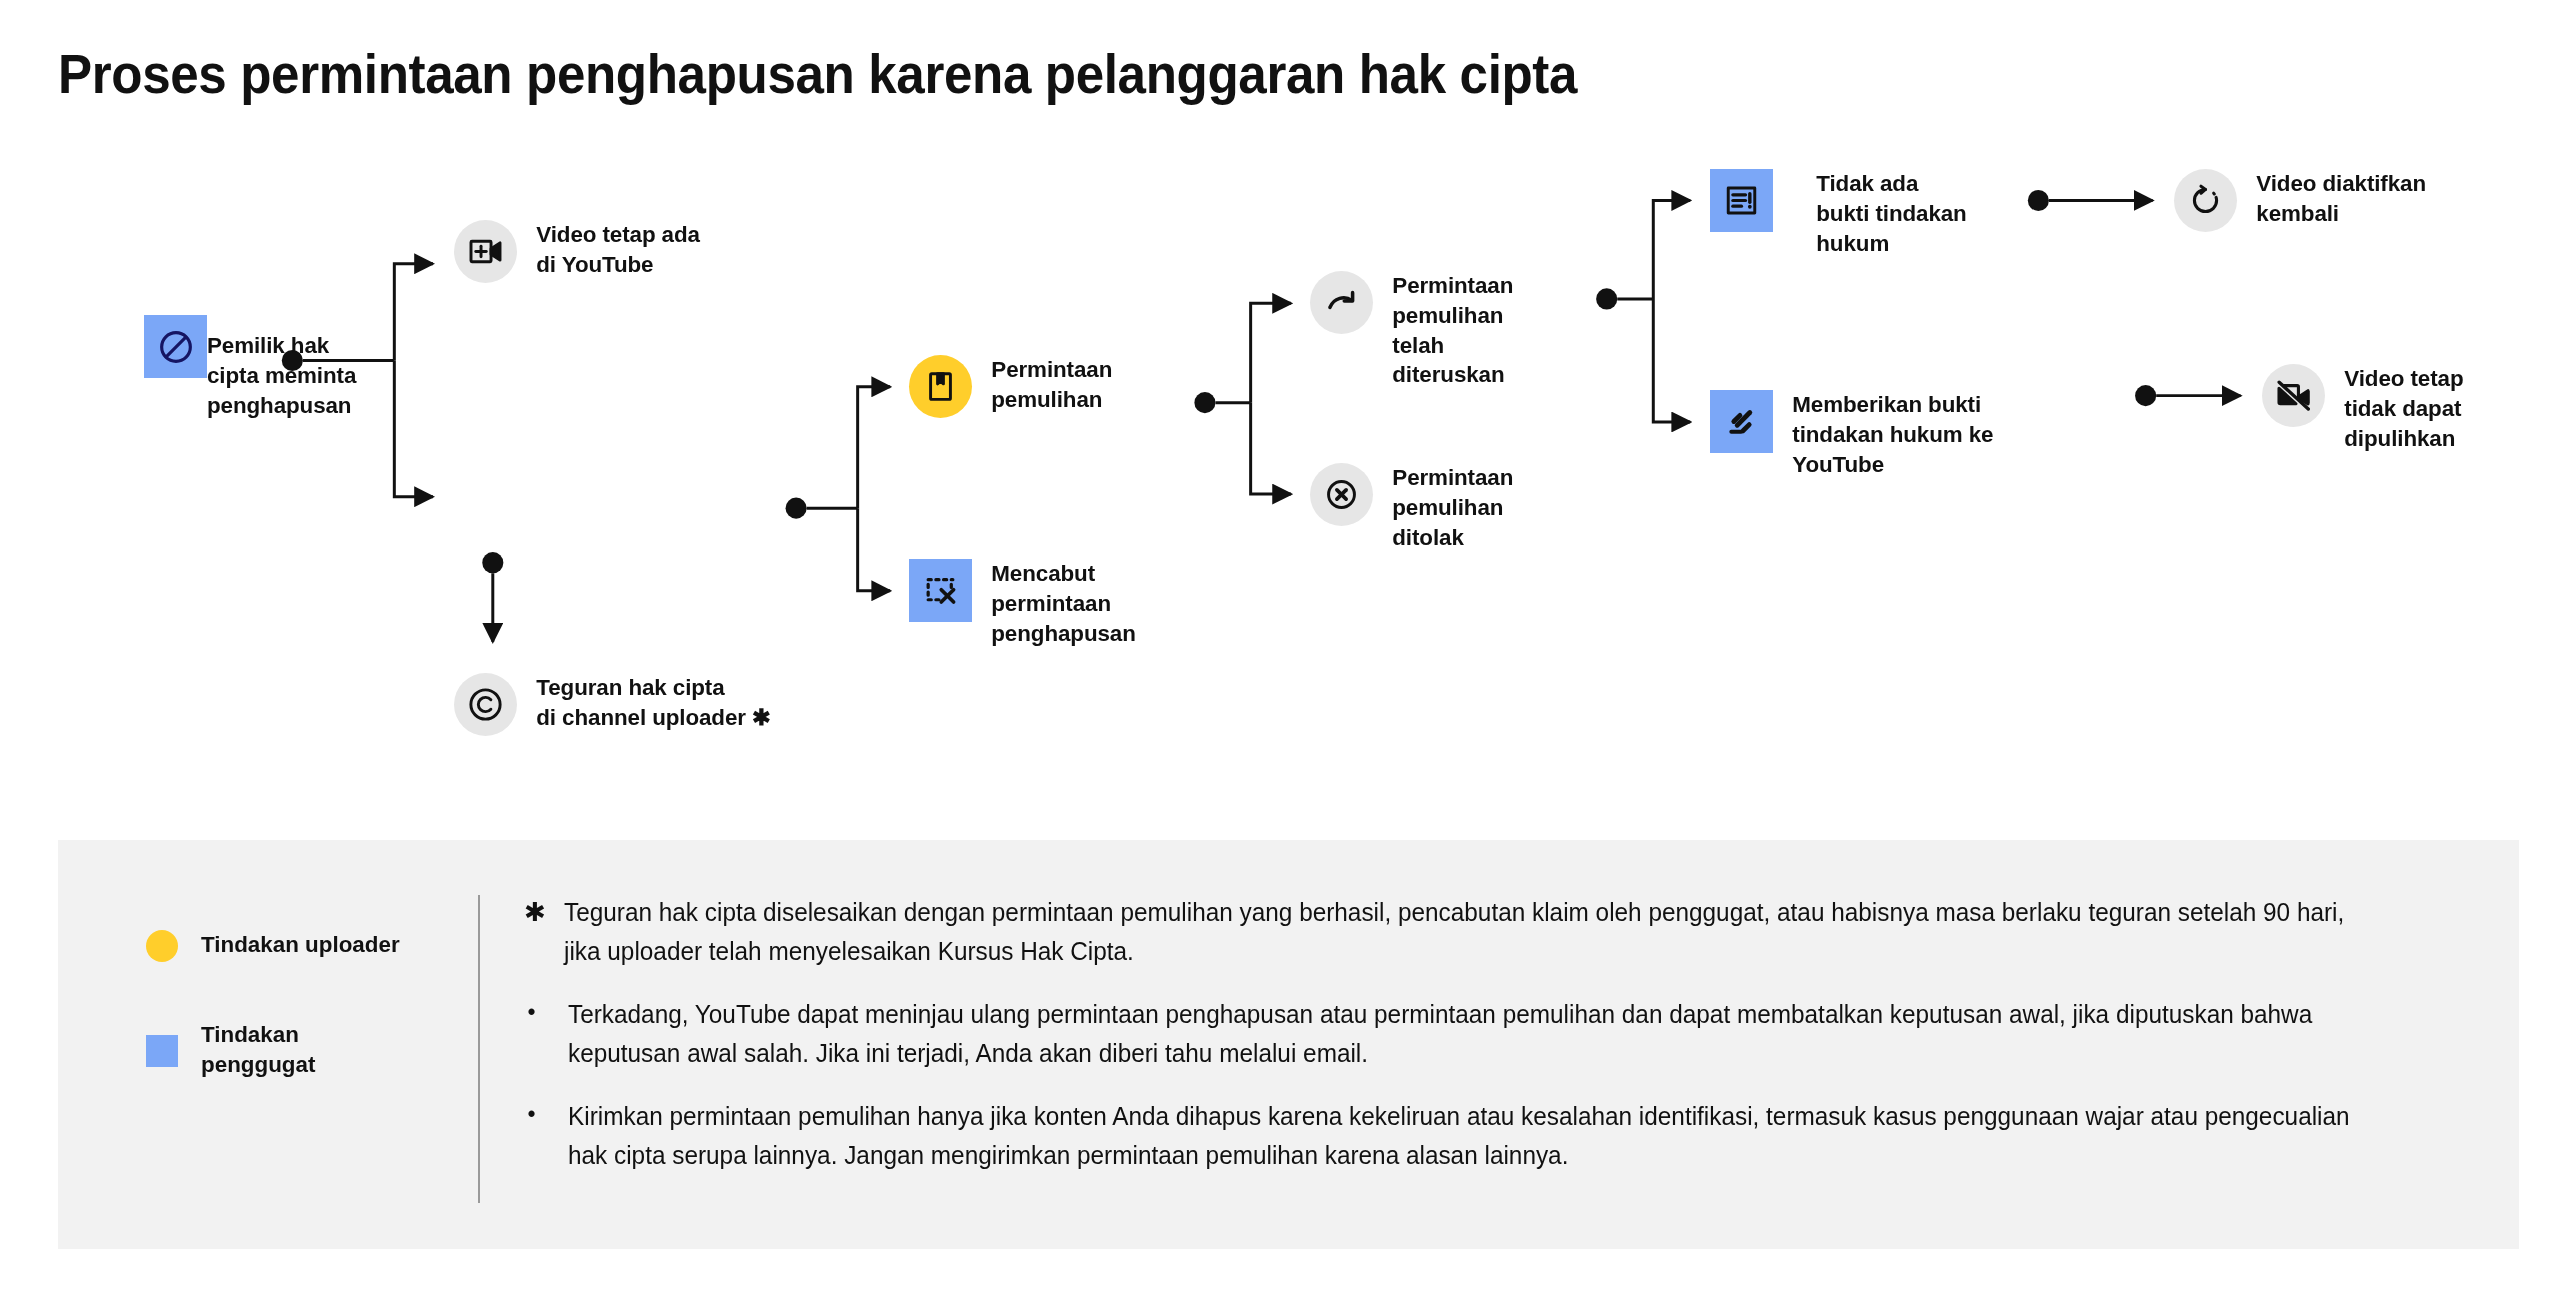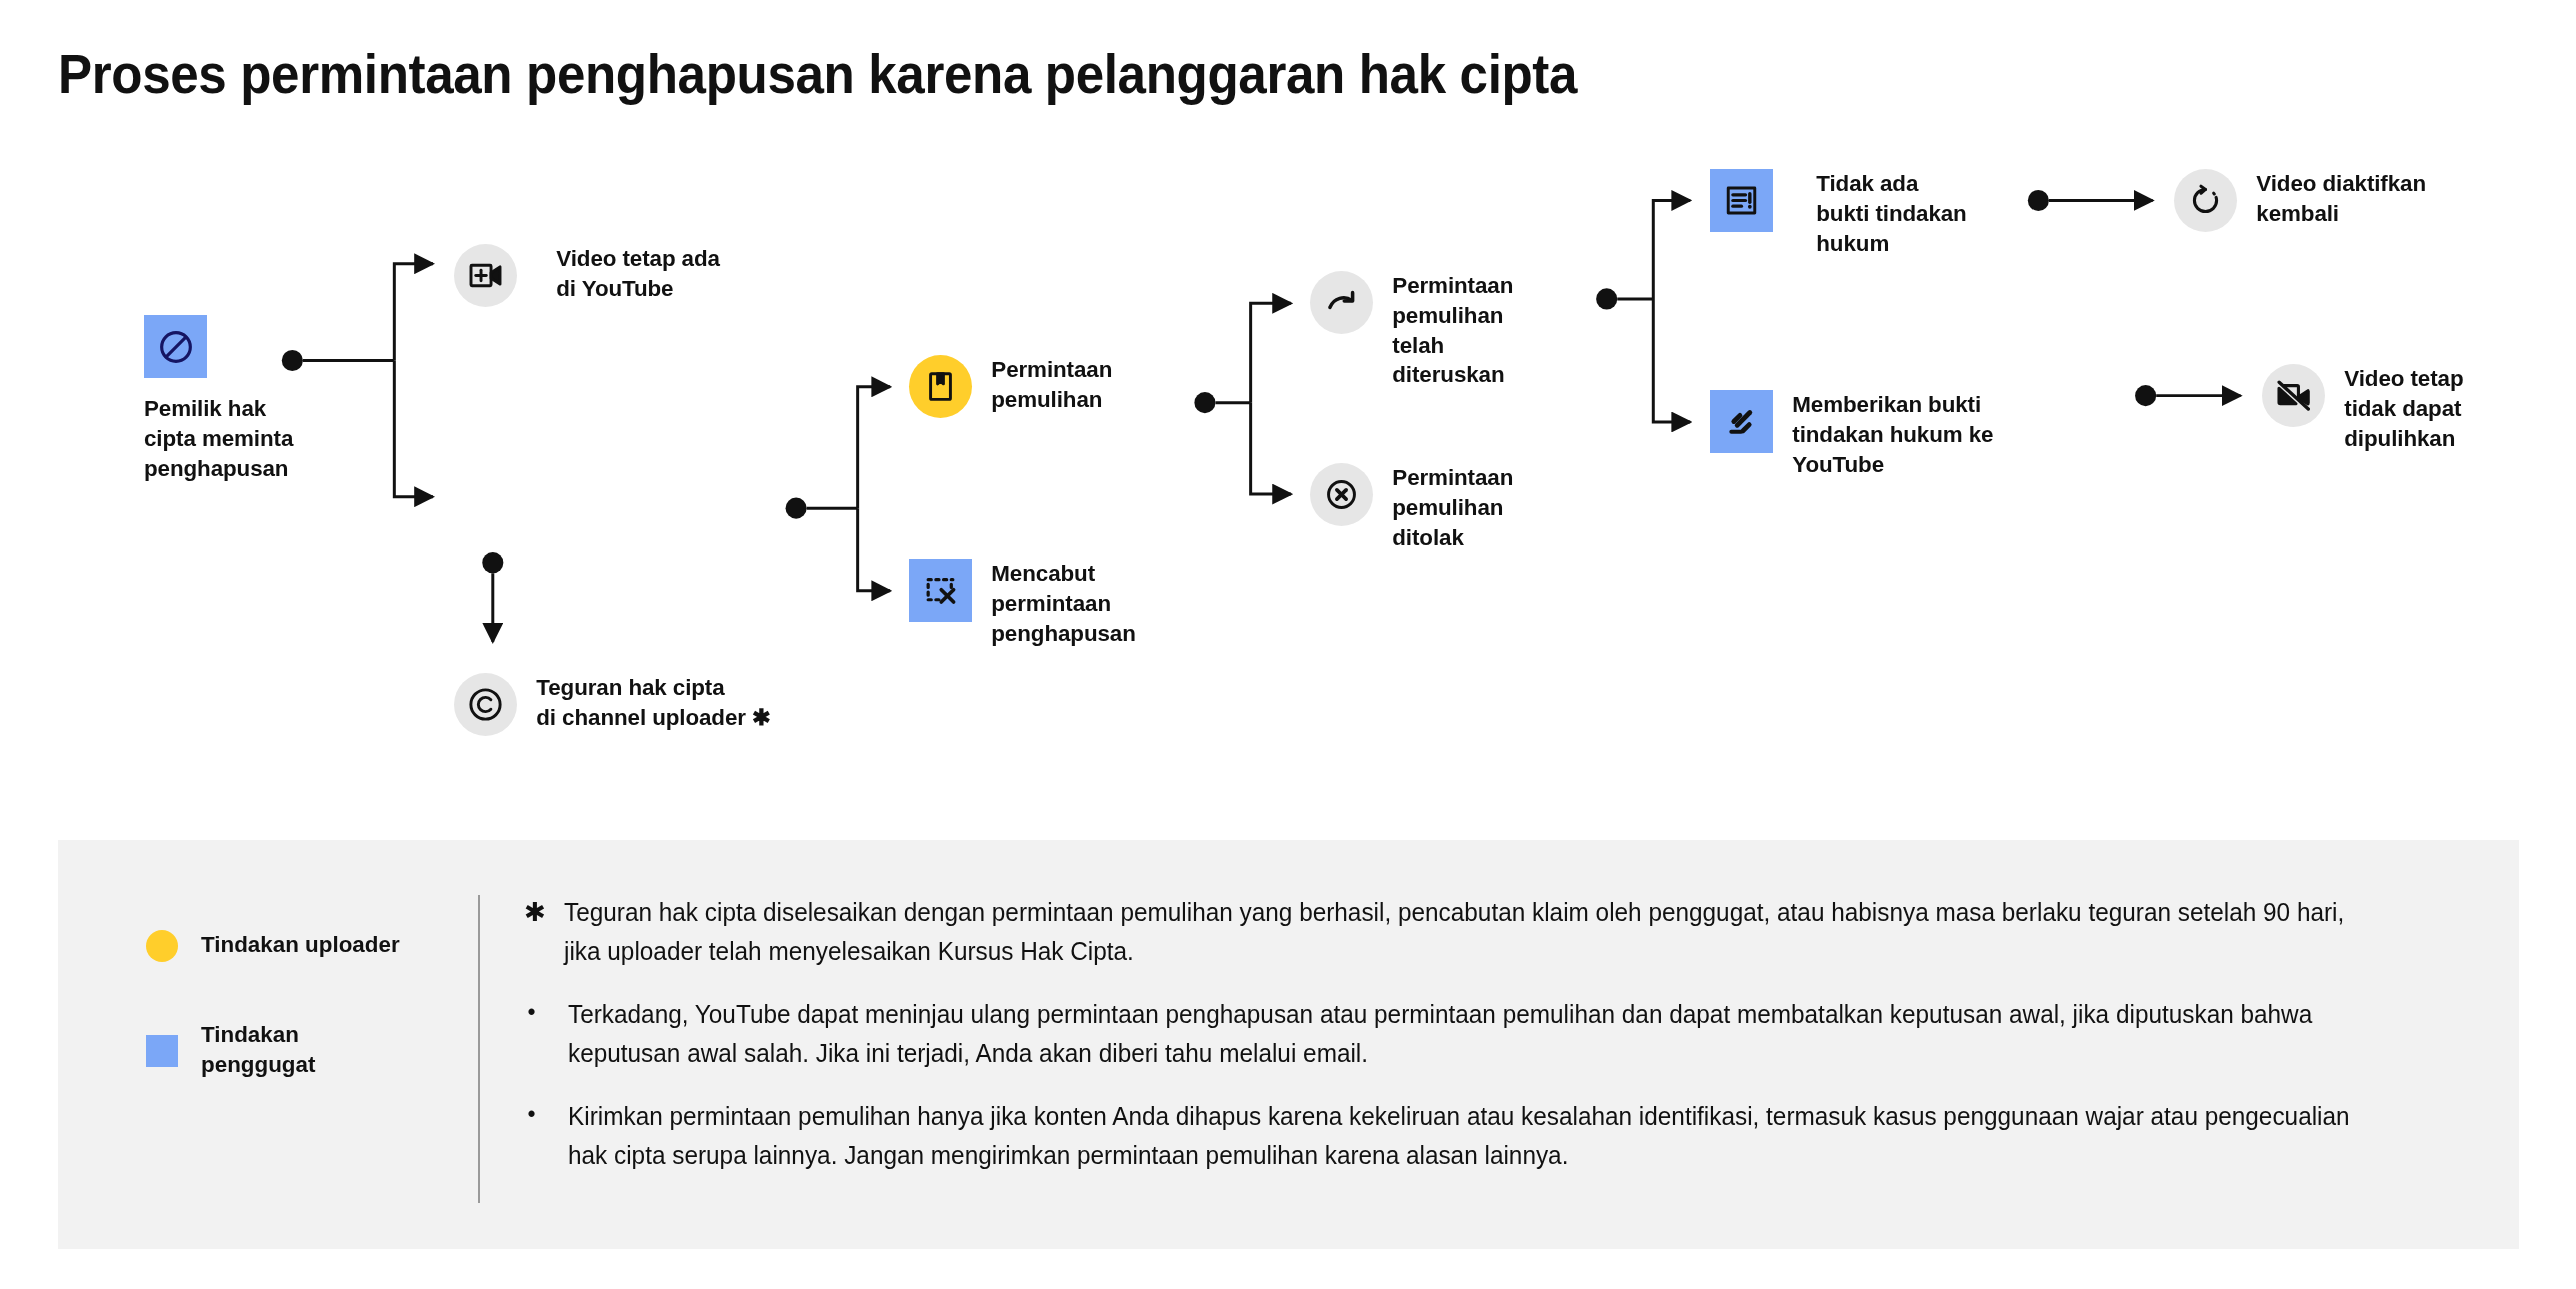--- a/index.html
+++ b/index.html
@@ -54,21 +54,21 @@
 
   .node .lbl{
     margin-left:19.3px;
     font-family:"Liberation Sans",sans-serif;
     font-weight:bold;
     font-size:22.4px;
     line-height:1.33;
     color:#111111;
     letter-spacing:-0.1px;
   }
-  .node.stacked{ flex-direction:column; align-items:flex-start; }
+  .node.stacked{ align-items:flex-start; }
   .node.stacked .lbl{ margin-left:0; margin-top:16px; }
 
   
   #footer{
     position:absolute;
     left:58px; top:840px;
     width:2461px; height:409px;
     background:#F2F2F2;
   }
   #legend{
@@ -178,21 +178,21 @@
   <div class="node stacked" style="left:144px; top:315px;">
     <div class="chip sq-blue">
       <svg width="40" height="40" viewBox="0 0 24 24" fill="none" stroke="#151563" stroke-width="1.9" stroke-linecap="round">
         <circle cx="12" cy="12" r="8.6"></circle>
         <line x1="6.1" y1="17.9" x2="17.9" y2="6.1"></line>
       </svg>
     </div>
     <div class="lbl">Pemilik hak<br>cipta meminta<br>penghapusan</div>
   </div>
 
-  <div class="node" style="left:454px; top:244px;gap:20px;">
+  <div class="node" style="left:454px; top:220px;">
     <div class="chip circle-grey">
       <svg width="37" height="37" viewBox="0 0 24 24" fill="none" stroke="#111111" stroke-width="1.9" stroke-linejoin="round">
         <rect x="2.6" y="5.4" width="13" height="13.2" rx="0.6"></rect>
         <path d="M15.6 10.2 L21.4 6.4 V17.6 L15.6 13.8 Z" fill="#111111" stroke="#111111"></path>
         <line x1="9.1" y1="8.6" x2="9.1" y2="15.4" stroke-linecap="round"></line>
         <line x1="5.7" y1="12" x2="12.5" y2="12" stroke-linecap="round"></line>
       </svg>
     </div>
     <div class="lbl">Video tetap ada<br>di YouTube</div>
   </div>

